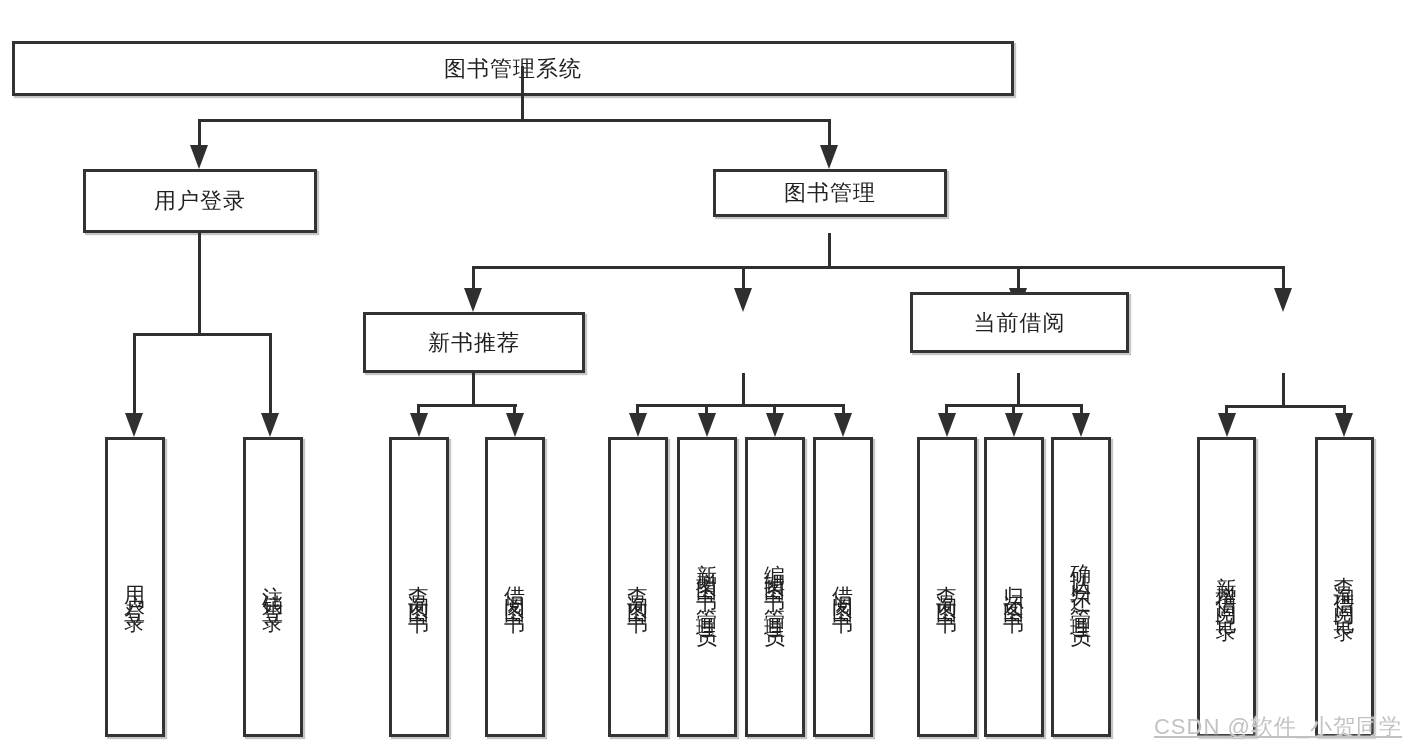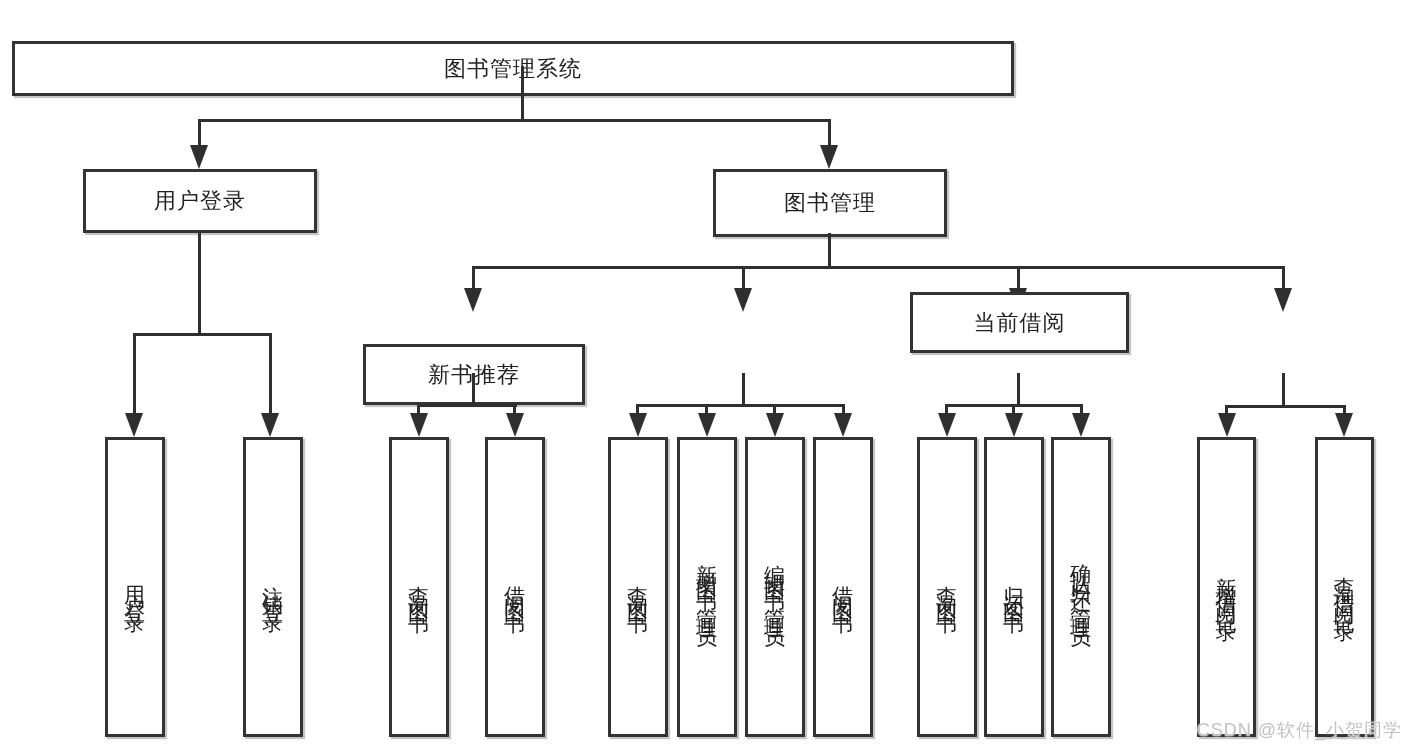--- a/index.html
+++ b/index.html
@@ -53,64 +53,65 @@
   .ar{
     position:absolute;display:block;
     width:0;height:0;
     border-left:9px solid transparent;
     border-right:9px solid transparent;
     border-top:24px solid var(--line);
   }
   .watermark{
     position:absolute;
     right:3px;bottom:5px;
-    font-size:18px;
+    font-size:22px;
     color:var(--watermark);
     text-shadow:0 0 2px #fff,0 0 1px #fff;
     letter-spacing:1px;
     z-index:10;
     white-space:nowrap;
+    text-decoration:underline;
   }
 </style>
 </head>
 <body>
 
 <div class="canvas">
 
   <div class="node" style="left:12px;top:13px;width:1002px;height:55px;margin-top:28px;">图书管理系统</div>
 
   <i class="ln" style="left:521px;top:66px;width:3px;height:55px;"></i>
   <i class="ln" style="left:198px;top:119px;width:633px;height:3px;"></i>
   <i class="ln" style="left:198px;top:119px;width:3px;height:31px;"></i>
   <i class="ar" style="left:190px;top:145px;"></i>
   <i class="ln" style="left:828px;top:119px;width:3px;height:31px;"></i>
   <i class="ar" style="left:820px;top:145px;"></i>
 
   <div class="node" style="left:83px;top:169px;width:234px;height:64px;">用户登录</div>
-  <div class="node" style="left:713px;top:169px;width:234px;height:68px;">图书管理</div>
+  <div class="node" style="left:713px;top:169px;width:234px;height:48px;">图书管理</div>
 
   <i class="ln" style="left:198px;top:233px;width:3px;height:103px;"></i>
   <i class="ln" style="left:133px;top:333px;width:139px;height:3px;"></i>
   <i class="ln" style="left:133px;top:333px;width:3px;height:82px;"></i>
   <i class="ar" style="left:125px;top:413px;"></i>
   <i class="ln" style="left:269px;top:333px;width:3px;height:82px;"></i>
   <i class="ar" style="left:261px;top:413px;"></i>
 
   <i class="ln" style="left:828px;top:233px;width:3px;height:36px;"></i>
   <i class="ln" style="left:472px;top:266px;width:813px;height:3px;"></i>
   <i class="ln" style="left:472px;top:266px;width:3px;height:25px;"></i>
   <i class="ar" style="left:464px;top:288px;"></i>
   <i class="ln" style="left:742px;top:266px;width:3px;height:25px;"></i>
   <i class="ar" style="left:734px;top:288px;"></i>
   <i class="ln" style="left:1017px;top:266px;width:3px;height:25px;"></i>
   <i class="ar" style="left:1009px;top:288px;"></i>
   <i class="ln" style="left:1282px;top:266px;width:3px;height:25px;"></i>
   <i class="ar" style="left:1274px;top:288px;"></i>
 
-  <div class="node" style="left:363px;top:312px;width:222px;height:61px;margin-top:32px;">新书推荐</div>
+  <div class="node" style="left:363px;top:312px;width:222px;height:61px;">新书推荐</div>
   <div class="node" style="left:910px;top:292px;width:219px;height:61px;">当前借阅</div>
 
   <i class="ln" style="left:472px;top:373px;width:3px;height:34px;"></i>
   <i class="ln" style="left:417px;top:404px;width:100px;height:3px;"></i>
   <i class="ln" style="left:417px;top:404px;width:3px;height:12px;"></i>
   <i class="ar" style="left:410px;top:413px;"></i>
   <i class="ln" style="left:513px;top:404px;width:3px;height:12px;"></i>
   <i class="ar" style="left:506px;top:413px;"></i>
 
   <i class="ln" style="left:742px;top:373px;width:3px;height:34px;"></i>

